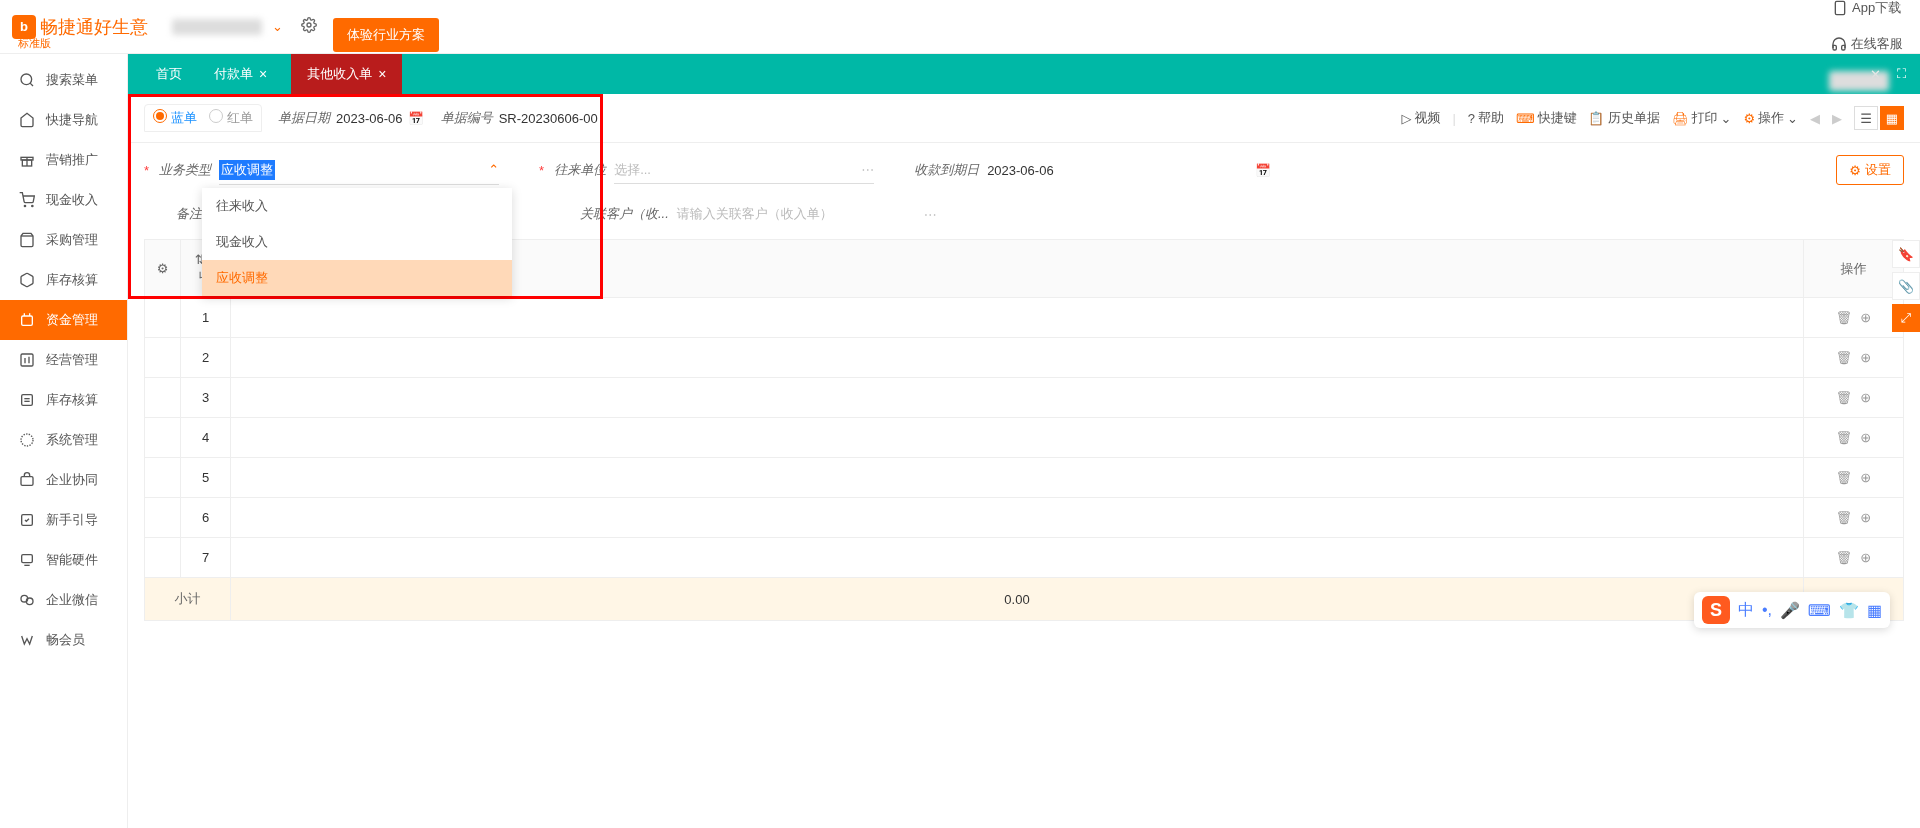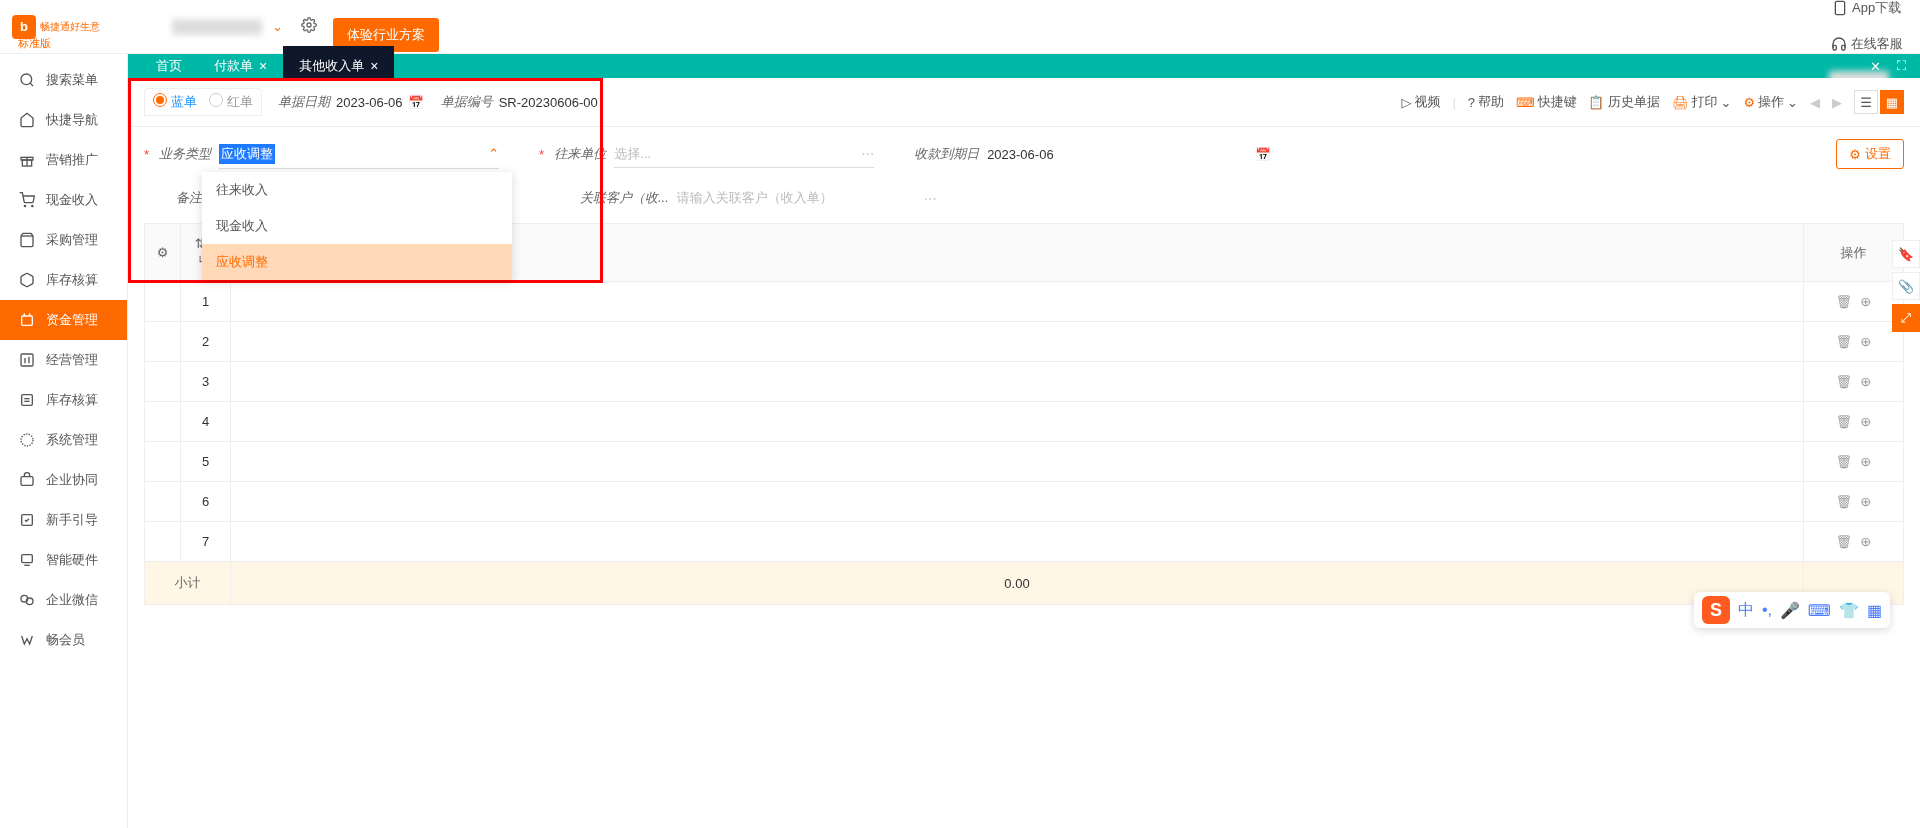--- a/index.html
+++ b/index.html
@@ -2,21 +2,21 @@
 <html><head>
   <meta charset="utf-8">
   <style>
     * { margin: 0; padding: 0; box-sizing: border-box; font-family: "Microsoft YaHei", Arial, sans-serif; }
     body { background: #fff; font-size: 13px; color: #333; overflow: hidden; }
     
     
     .top-header { height: 54px; display: flex; align-items: center; padding: 0 12px; border-bottom: 1px solid #eee; }
     .logo-area { display: flex; align-items: center; width: 140px; }
     .logo-icon { width: 24px; height: 24px; background: #ff6a00; border-radius: 4px; display: flex; align-items: center; justify-content: center; color: #fff; font-weight: bold; margin-right: 4px; }
-    .logo-text { color: #ff6a00; font-size: 10px; font-weight: 500; }
+    .logo-text { color: #ff6a00; font-size: 18px; font-weight: 500; }
     .logo-sub { color: #ff6a00; font-size: 11px; position: absolute; top: 36px; left: 18px; }
     .org-select { display: flex; align-items: center; color: #999; margin-left: 20px; }
     .org-select .blur { filter: blur(3px); background: #ddd; width: 90px; height: 16px; border-radius: 2px; }
     .org-caret { color: #ff6a00; margin: 0 10px; }
     .gear-btn { color: #666; padding: 0 8px; cursor: pointer; }
     .cta-btn { background: #ff6a00; color: #fff; padding: 8px 14px; border-radius: 3px; margin-left: 8px; cursor: pointer; margin-top: 16px; }
     .top-right { margin-left: auto; display: flex; align-items: center; gap: 18px; color: #555; flex-direction: column; }
     .top-right .item { display: flex; align-items: center; gap: 4px; cursor: pointer; }
     .badge { background: #ff3c3c; color: #fff; border-radius: 10px; padding: 1px 7px; font-size: 11px; position: relative; top: -8px; left: -4px; }
     .avatar-blur { width: 60px; height: 20px; background: #ddd; filter: blur(3px); border-radius: 3px; }
@@ -25,23 +25,23 @@
     .layout { display: flex; height: calc(100vh - 54px); }
     
     
     .sidebar { width: 128px; background: #fff; border-right: 1px solid #eee; padding-top: 6px; }
     .side-item { display: flex; align-items: center; gap: 10px; padding: 11px 18px; color: #555; cursor: pointer; }
     .side-item.active { background: #ff6a00; color: #fff; }
     .side-icon { width: 18px; height: 18px; display: flex; align-items: center; justify-content: center; }
     
     
     .main { flex: 1; display: flex; flex-direction: column; background: #f5f5f5; }
-    .tabs-bar { background: #00b8a6; height: 24px; display: flex; align-items: center; padding-left: 12px; }
+    .tabs-bar { background: #00b8a6; height: 40px; display: flex; align-items: center; padding-left: 12px; }
     .tab { padding: 0 16px; height: 40px; display: flex; align-items: center; color: #fff; cursor: pointer; gap: 6px; }
-    .tab.active { background: #0f172a; }
+    .tab.active { background: #b91c1c; margin-left: 8px; }
     .tab-close { font-size: 14px; }
     .tabs-right { margin-left: auto; display: flex; align-items: center; gap: 8px; padding-right: 10px; color: #fff; }
     .tabs-right span { cursor: pointer; padding: 4px; }
     
     
     .content { flex: 1; background: #fff; margin: 0; padding: 0; position: relative; }
     
     
     .toolbar { display: flex; align-items: center; padding: 10px 16px; border-bottom: 1px solid #eee; gap: 16px; }
     .radio-group { display: flex; gap: 12px; background: #fff; padding: 4px 8px; border: 1px solid #eee; border-radius: 4px 4px 0 0; }

